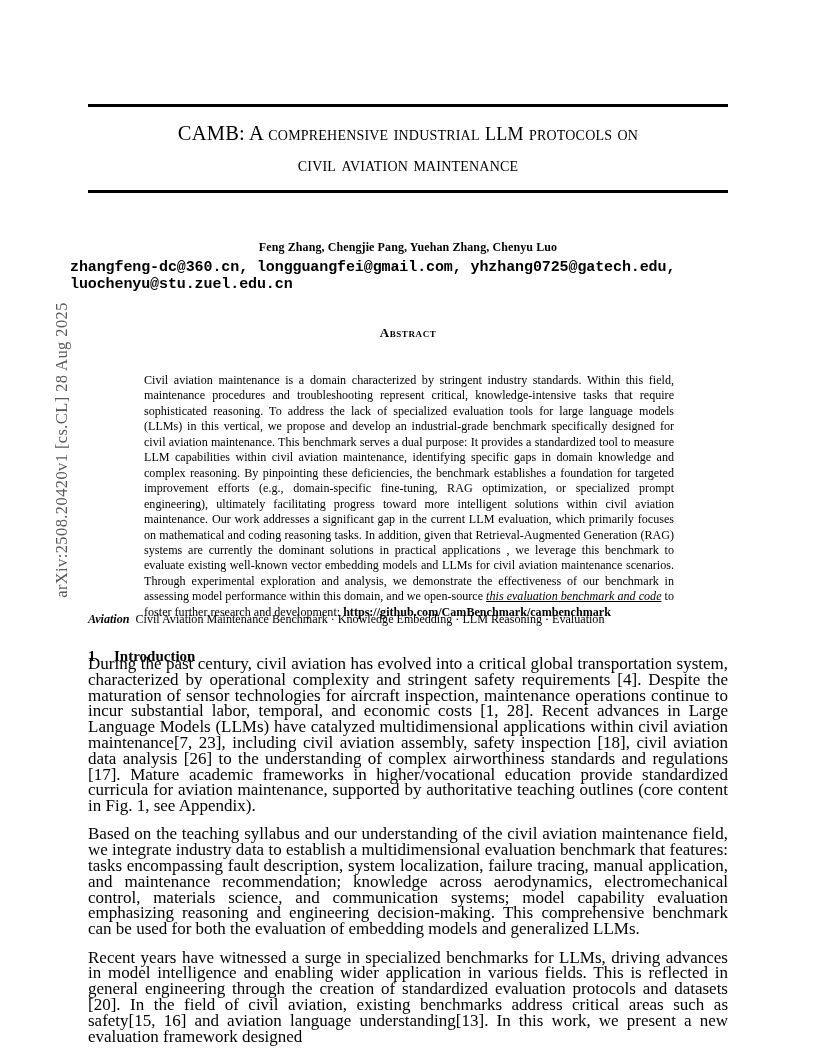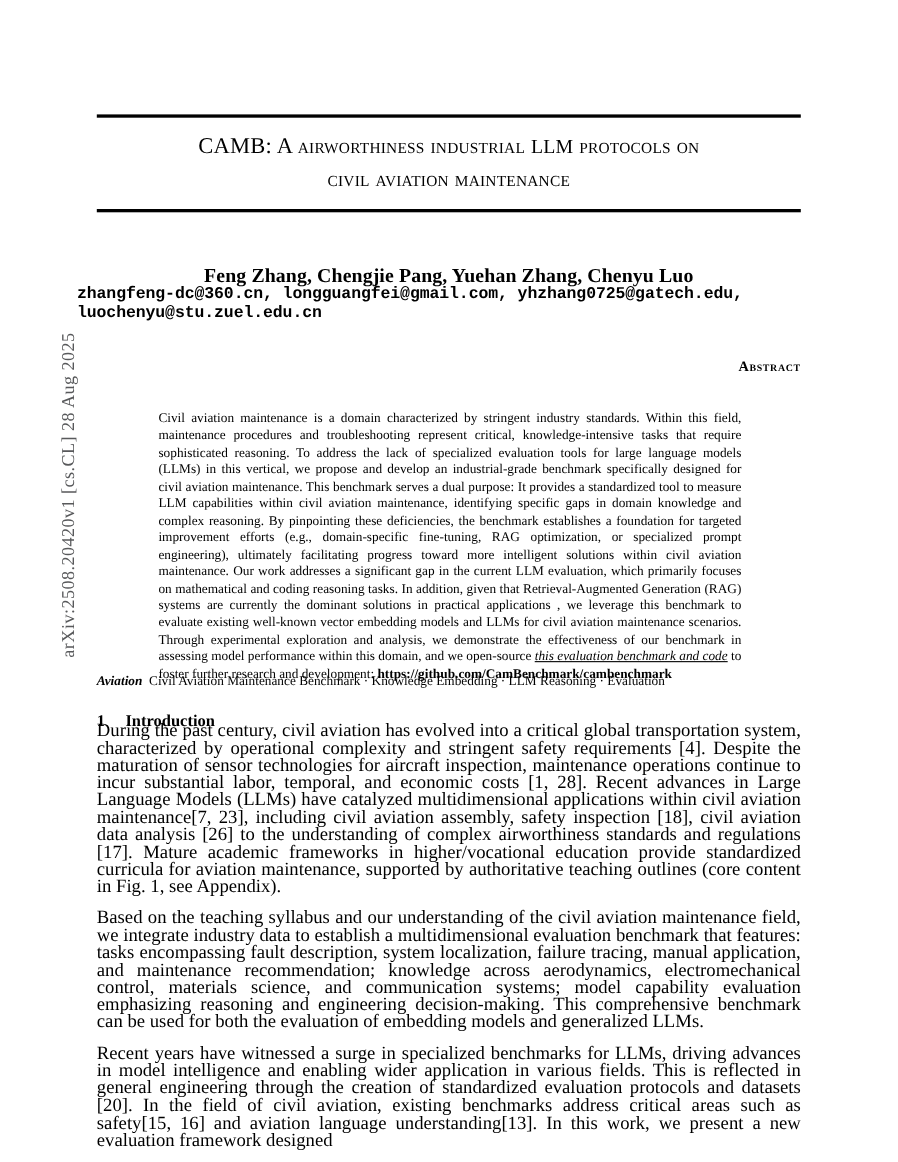--- a/index.html
+++ b/index.html
@@ -72,42 +72,42 @@
     font-variant: normal;
     font-size: 18px;
   }
 
   .authors {
     position: absolute;
     top: 240px;
     left: 0;
     width: 640px;
     text-align: center;
-    font-size: 18px;
+    font-size: 12px;
     font-weight: bold;
     letter-spacing: 0.1px;
   }
   .emails {
     position: absolute;
     top: 259px;
     left: -18px;
     width: 676px;
     text-align: left;
     font-family: "Liberation Mono", monospace;
     font-size: 15px;
     letter-spacing: -0.1px;
     font-weight: bold;
   }
 
   .abstract-head {
     position: absolute;
     top: 325px;
     left: 0;
     width: 640px;
-    text-align: right;
+    text-align: center;
     font-size: 13px;
     font-weight: bold;
     font-variant: small-caps;
     letter-spacing: 0.6px;
   }
 
   .abstract-body {
     position: absolute;
     top: 345px;
     left: 56px;
@@ -166,21 +166,21 @@
 </head>
 <body>
 
 <div class="arxiv-stamp">arXiv:2508.20420v1  [cs.CL]  28 Aug 2025</div>
 
 <div class="page">
 
   <div class="rule-top"></div>
 
   <div class="title">
-    <span><span>CAMB: A </span><span>airworthiness industrial </span><span class="big">LLM</span><span> protocols on</span></span><br>
+    <span><span>CAMB: A </span><span>comprehensive industrial </span><span class="big">LLM</span><span> protocols on</span></span><br>
     <span>civil aviation maintenance</span>
   </div>
 
   <div class="rule-bottom"></div>
 
   <div class="authors">Feng Zhang, Chengjie Pang, Yuehan Zhang, Chenyu Luo</div>
   <div class="emails">zhangfeng-dc@360.cn, longguangfei@gmail.com, yhzhang0725@gatech.edu, luochenyu@stu.zuel.edu.cn</div>
 
   <div class="abstract-head">Abstract</div>
 

